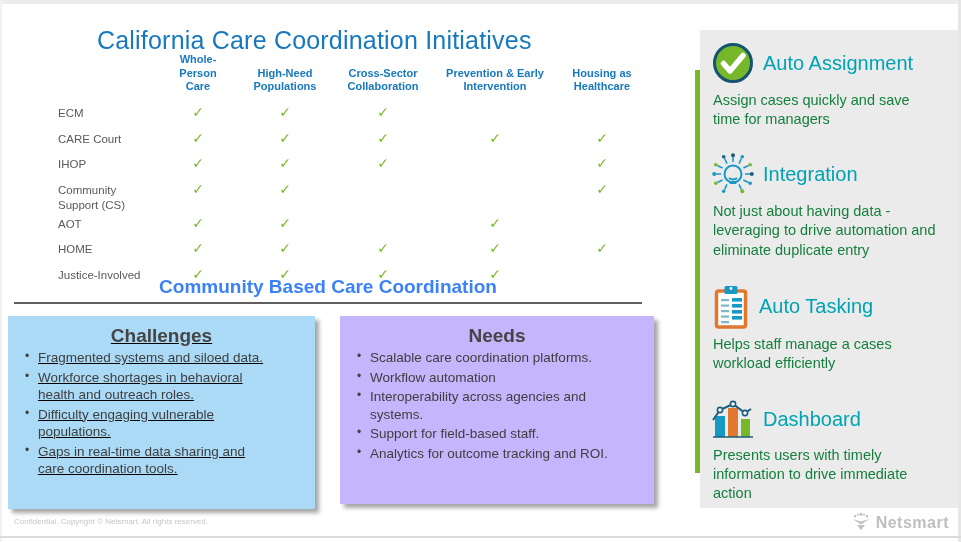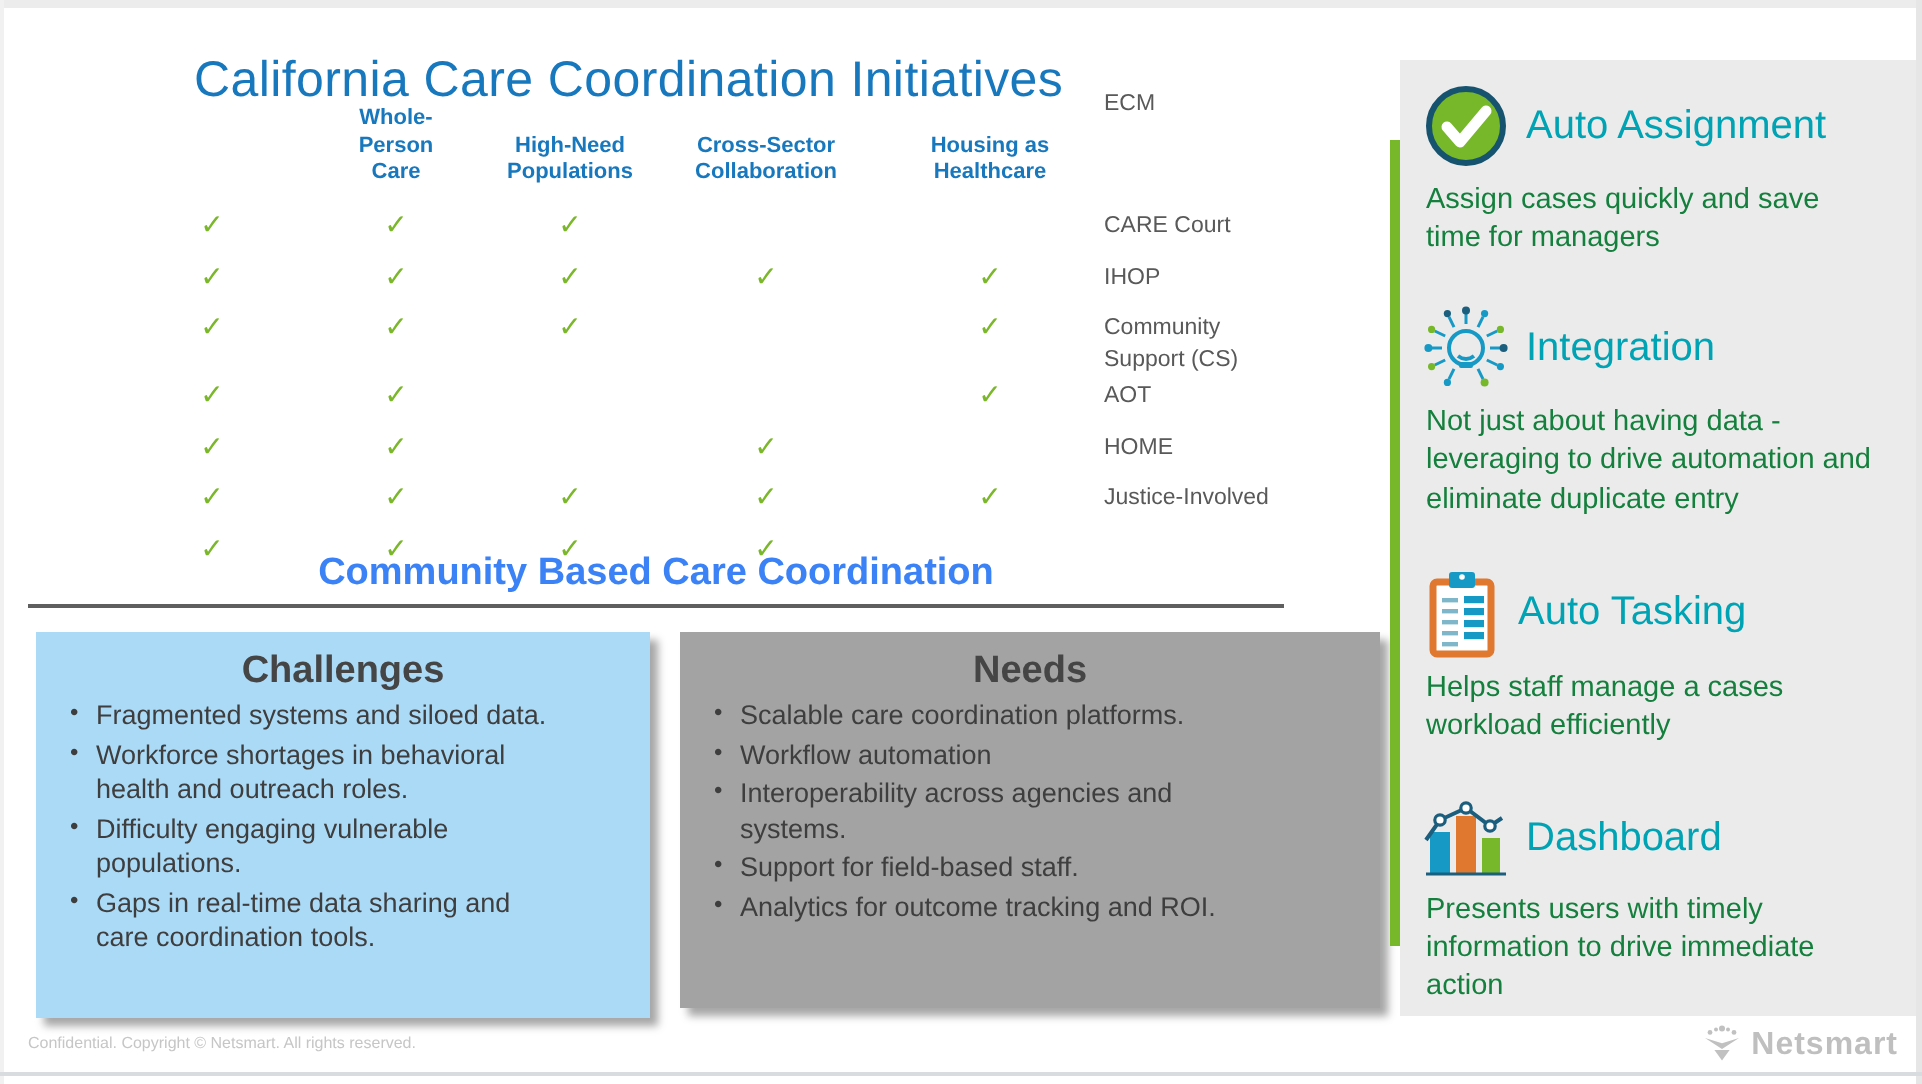--- a/index.html
+++ b/index.html
@@ -38,23 +38,23 @@
   
   .community-title{position:absolute;left:0;top:276px;width:656px;text-align:center;
     font-size:19px;font-weight:bold;color:#3b82f6;}
   .community-rule{position:absolute;left:14px;top:302px;width:628px;height:2px;background:#5F5F5F;}
 
   .cc-box{position:absolute;top:316px;box-shadow:4px 4px 4px rgba(0,0,0,0.35);padding-top:5px;box-sizing:border-box;}
   .cc-box h3{margin:4px 0 2px 0;text-align:center;font-size:19px;color:#454545;}
   .cc-box ul{margin:2px 0 0 0;padding:0 0 0 30px;list-style:none;}
   .cc-box li{font-size:13.5px;color:#3E3E3E;line-height:1.3;margin-bottom:2px;position:relative;}
   .cc-box li::before{content:"\2022";position:absolute;left:-13px;top:0;font-size:12px;color:#3E3E3E;}
-  .challenges-box{left:18px;width:307px;height:193px;background:#ABDAF6;}
+  .challenges-box{left:8px;width:307px;height:193px;background:#ABDAF6;text-decoration:underline;}
   .challenges-box ul{width:232px;}
-  .needs-box{left:340px;width:350px;height:188px;background:#a3a3a3;}
+  .needs-box{left:340px;width:314px;height:188px;background:#c4b5fd;}
   .needs-box ul{width:252px;}
 
   .footer-note{position:absolute;left:14px;top:517px;font-size:8px;color:#C6C6C6;}
 
   
   .sidebar-panel{position:absolute;left:700px;top:30px;width:258px;height:478px;background:#EBEBEB;
     box-sizing:border-box;padding:10px 10px 0 10px;}
   .sidebar-accent{position:absolute;left:695px;top:70px;width:6px;height:403px;background:#76B82A;}
   .sb-item{margin-bottom:22px;}
   .sb-head{display:flex;align-items:center;gap:7px;}
@@ -81,20 +81,23 @@
 <div class="matrix">
     <div class="m-colhead"></div>
     <div class="m-colhead c0">
       <span>Whole-Person Care</span>
     </div>
     <div class="m-colhead c1">
       <span>High-Need Populations</span>
     </div>
     <div class="m-colhead c2">
       <span>Cross-Sector Collaboration</span>
+    </div>
+    <div class="m-colhead c3">
+      <span>Prevention &amp; Early Intervention</span>
     </div>
     <div class="m-colhead c4">
       <span>Housing as Healthcare</span>
     </div>
     <div class="m-label">
       <span>ECM</span>
     </div>
     <div class="m-cell">✓</div>
     <div class="m-cell">✓</div>
     <div class="m-cell">✓</div>

